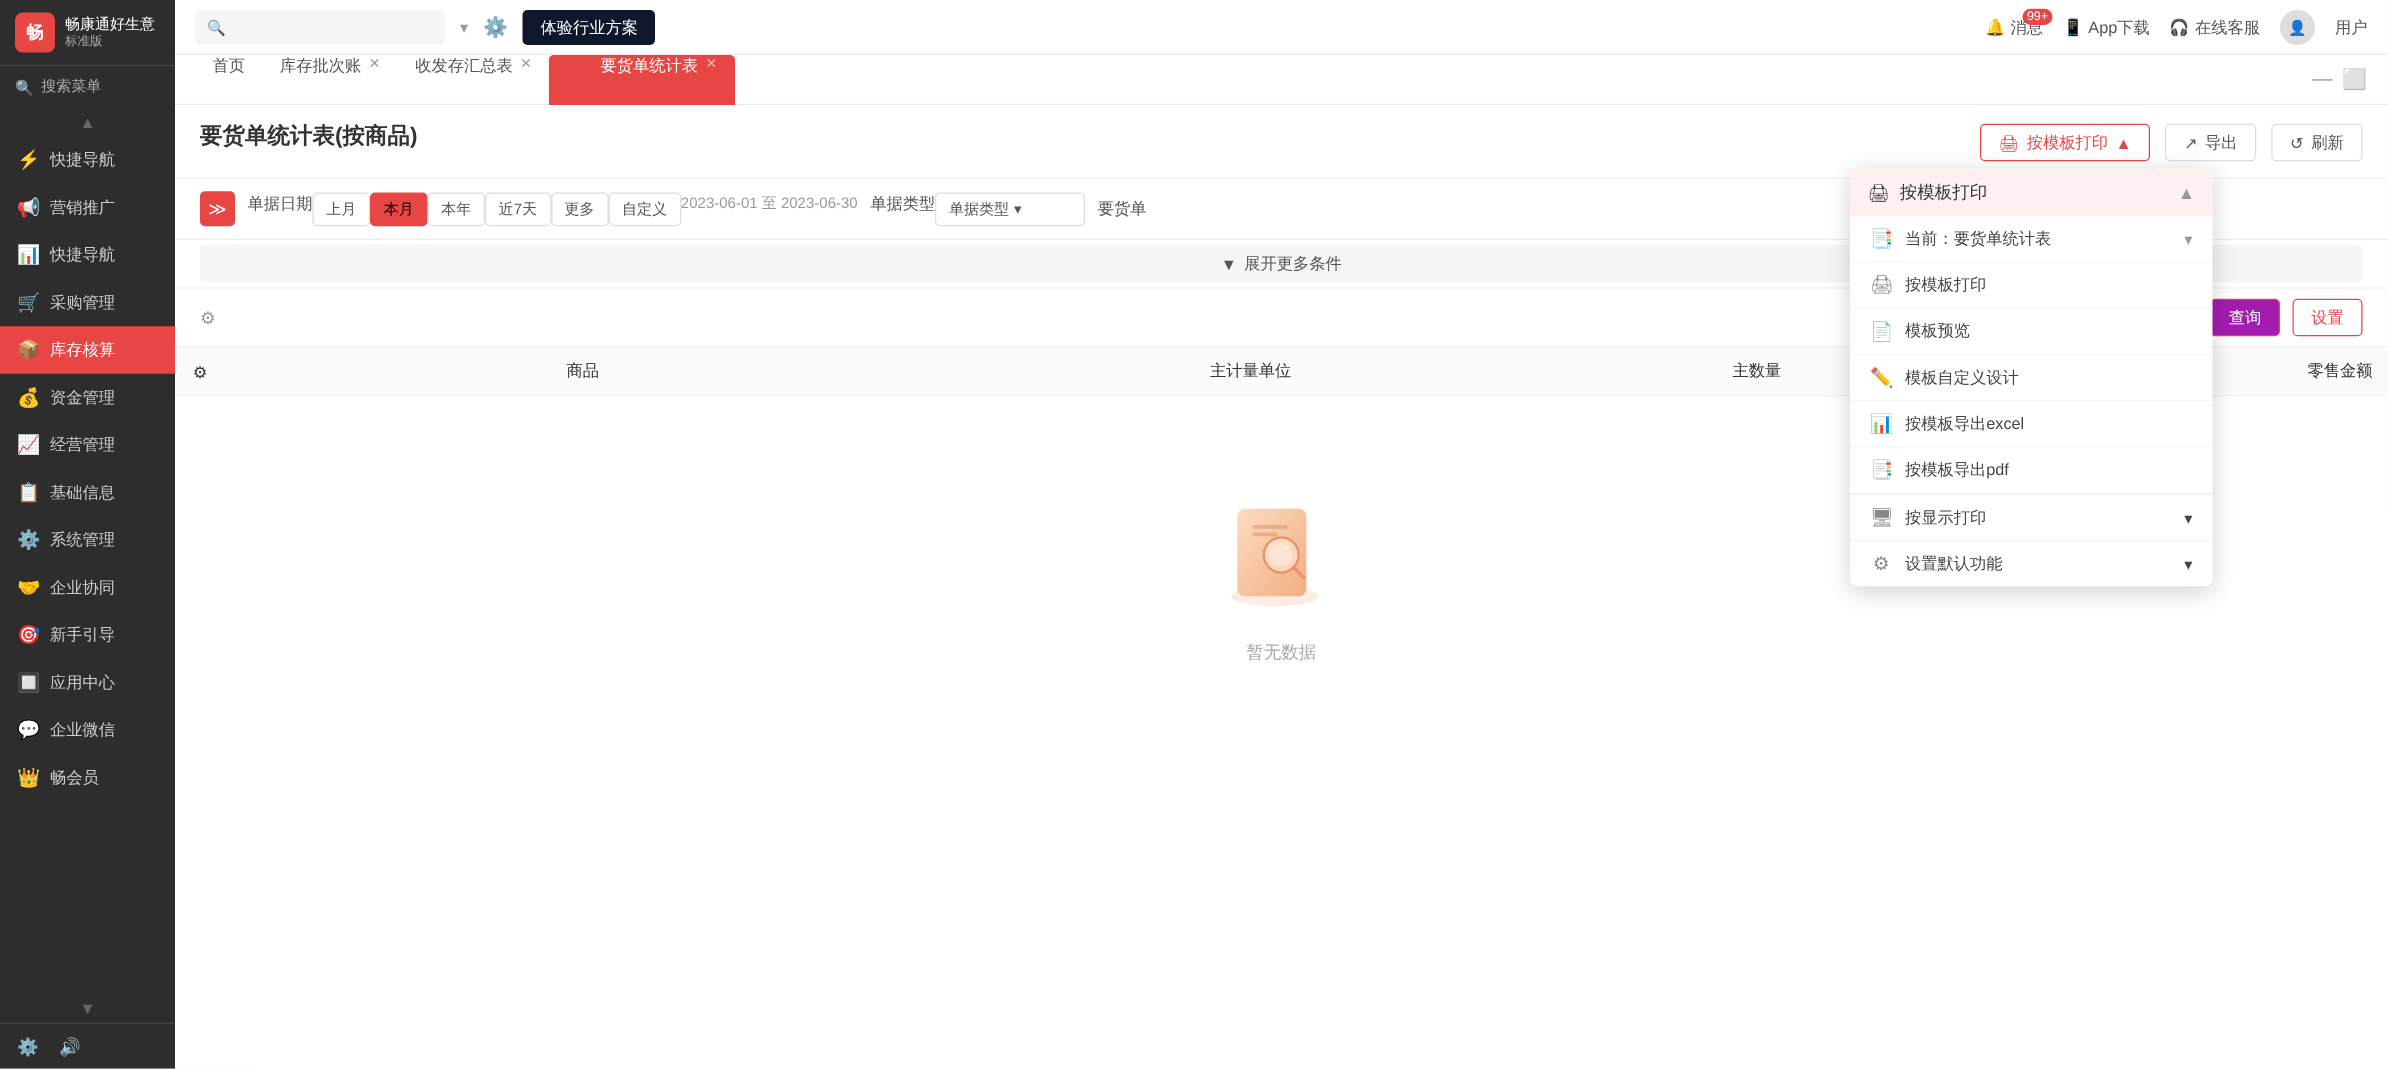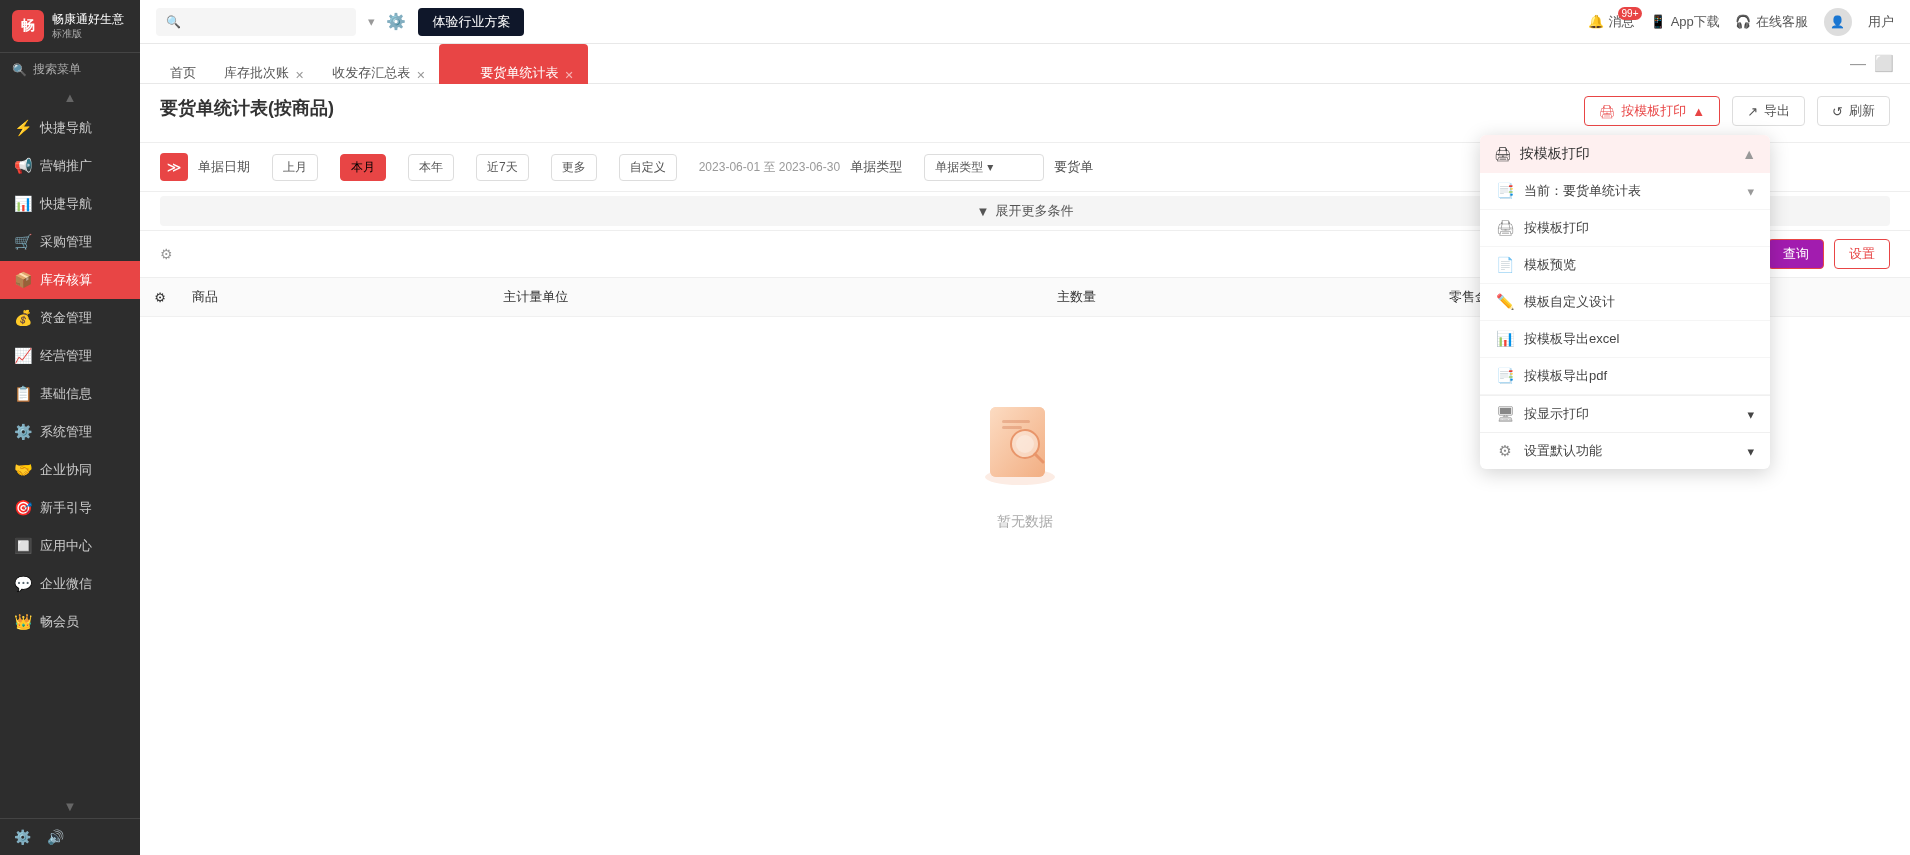--- a/index.html
+++ b/index.html
@@ -108,21 +108,21 @@
 
     
     .tabs-bar {
       background: #fff;
       display: flex; align-items: center;
       padding: 0 16px;
       border-bottom: 1px solid #e8e8e8;
       height: 40px; gap: 0;
     }
     .tab {
-      display: flex; align-items: flex-end; gap: 6px;
+      display: flex; align-items: flex-start; gap: 6px;
       padding: 0 14px;
       height: 40px; cursor: pointer;
       font-size: 13px; color: #555;
       border-bottom: 2px solid transparent;
       white-space: nowrap;
     }
     .tab.active-bg { background: #e84545; color: #fff; border-radius: 4px 4px 0 0; padding-left: 41px; }
     .tab-close { font-size: 11px; opacity: 0.6; }
     .tabs-right {
       margin-left: auto; display: flex; align-items: center; gap: 8px;
@@ -144,21 +144,21 @@
       display: flex; align-items: center; flex-wrap: wrap; gap: 10px;
       border-bottom: 1px solid #eee;
     }
     .filter-expand-btn {
       width: 28px; height: 28px;
       background: #e84545; color: #fff;
       border-radius: 4px;
       display: flex; align-items: center; justify-content: center;
       cursor: pointer; font-size: 14px;
     }
-    .filter-group { display: flex; align-items: center; gap: 22px; }
+    .filter-group { display: flex; gap: 0; }
     .filter-label { color: #555; font-size: 13px; white-space: nowrap; }
     .date-btn {
       padding: 4px 10px; border: 1px solid #ddd; border-radius: 4px;
       background: #fff; cursor: pointer; font-size: 12px; color: #555;
     }
     .date-btn.active { background: #e84545; color: #000000; border-color: #e84545; }
     .date-range { color: #999; font-size: 12px; }
     .filter-select {
       display: flex; align-items: center; gap: 4px;
       border: 1px solid #ddd; border-radius: 4px;
@@ -193,21 +193,21 @@
     .table-container {
       flex: 1;
       background: #fff;
       overflow: auto;
     }
     table { width: 100%; border-collapse: collapse; }
     thead tr { background: #fafafa; }
     th, td {
       padding: 10px 12px;
       border-bottom: 1px solid #f0f0f0;
-      text-align: left;
+      text-align: right;
       font-size: 13px; color: #555;
       white-space: nowrap;
     }
     th { font-weight: 500; color: #333; }
     .settings-icon-col { width: 40px; text-align: center; }
 
     
     .empty-state {
       display: flex; flex-direction: column; align-items: center;
       justify-content: center; padding: 80px 20px; color: #aaa;
@@ -389,21 +389,21 @@
       <span class="tab-close">✕</span>
     </div>
 
     <div class="tabs-right">
       <span class="tabs-right-btn">—</span>
       <span class="tabs-right-btn">⬜</span>
     </div>
   </div>
 
   <div class="page-header">
-    <div style="display:flex; align-items:flex-start; justify-content:space-between; padding-bottom:10px;">
+    <div style="display:flex; align-items:center; justify-content:space-between; padding-bottom:10px;">
       <h1 class="page-title">要货单统计表(按商品)</h1>
       <div style="display:flex; gap:12px; align-items:center;">
         <button class="toolbar-btn" style="border-color:#e84545; color:#e84545; display:flex; align-items:center; gap:6px;">
           <span>🖨</span>
           <span>按模板打印</span>
           <span>▲</span>
         </button>
         <button class="toolbar-btn" style="display:flex; align-items:center; gap:6px;">
           <span>↗</span>
           <span>导出</span>

